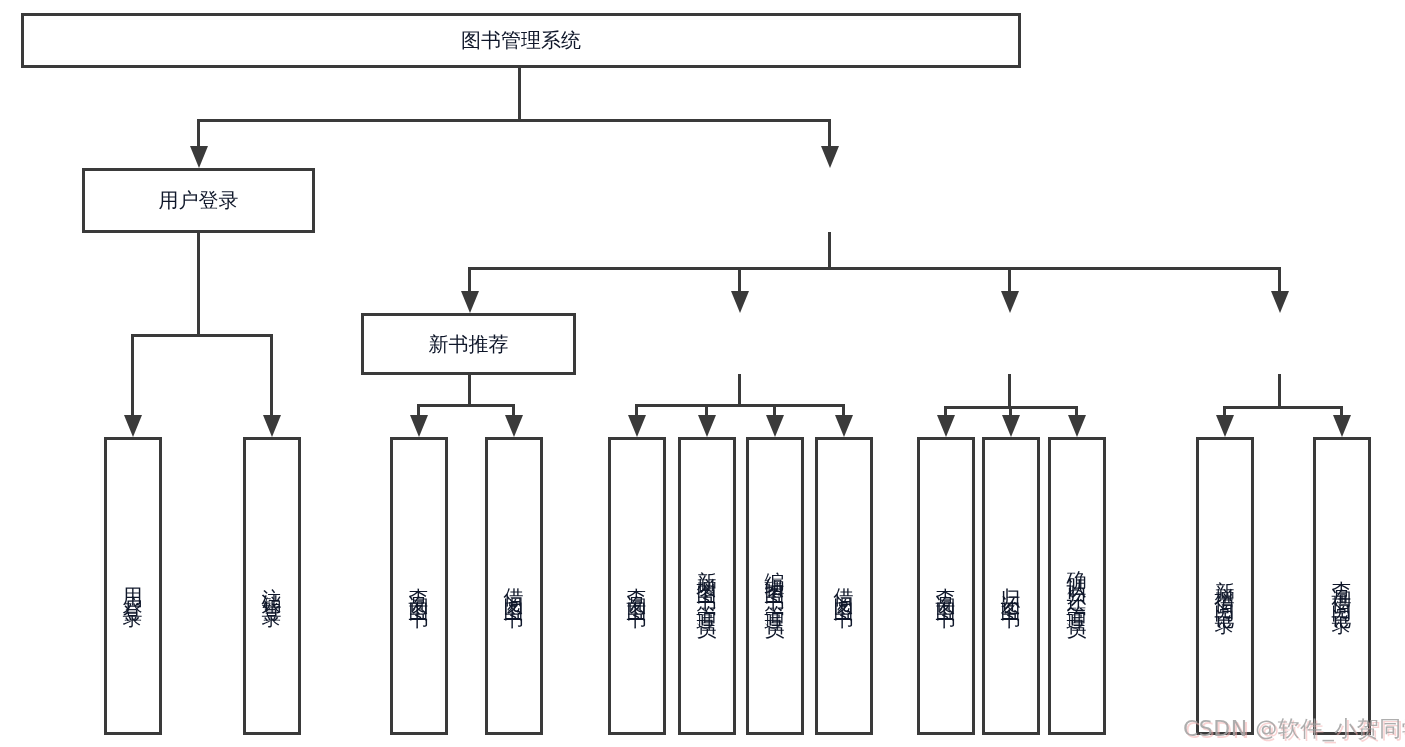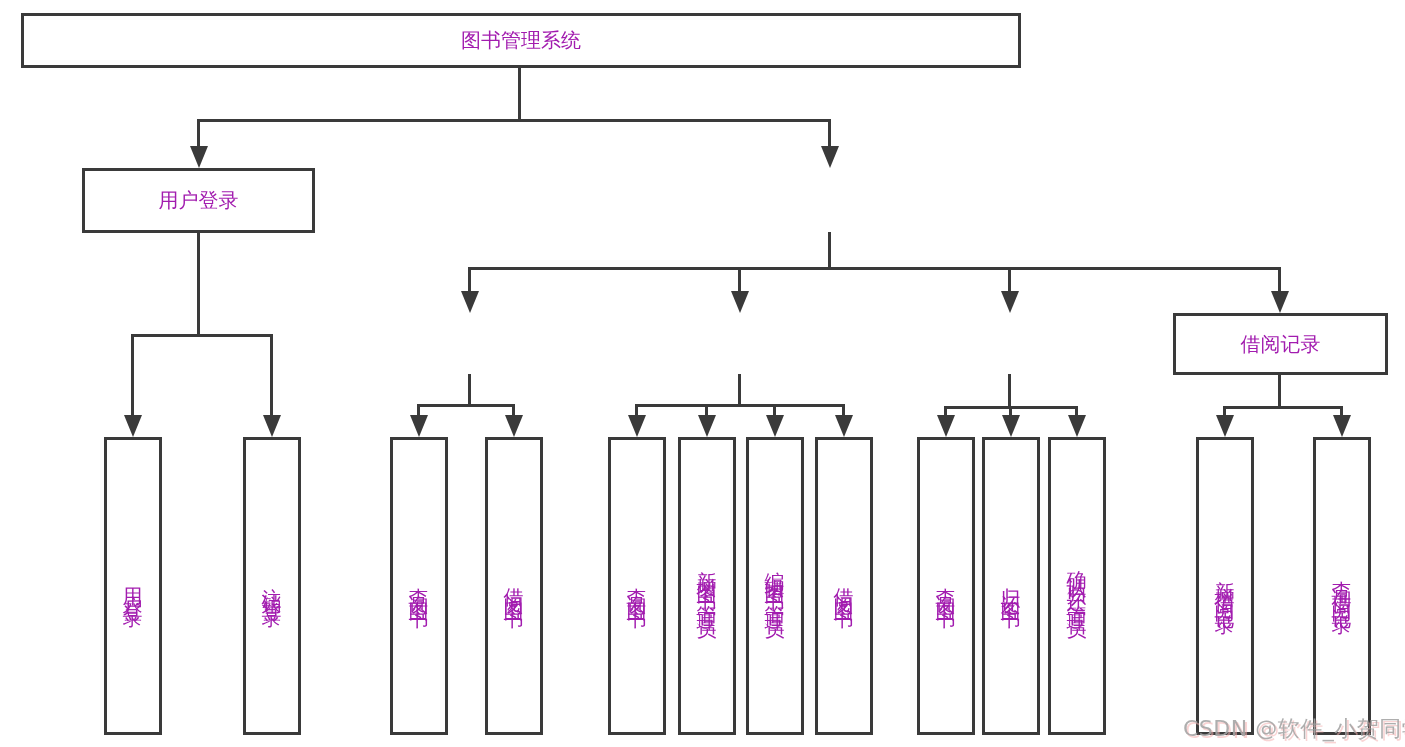--- a/index.html
+++ b/index.html
@@ -3,21 +3,21 @@
 <meta charset="utf-8">
 <style>
   html,body{margin:0;padding:0;background:#fff;}
   .canvas{
     position:relative;width:1405px;height:747px;background:#fff;overflow:hidden;
     font-family:"DejaVu Sans","Liberation Sans",sans-serif;color:#333;
   }
   
   .box{
     position:absolute;box-sizing:border-box;border:3px solid #3a3a3a;background:#fff;
-    display:flex;align-items:center;justify-content:center;font-size:20px;color:#a21caf;
+    display:flex;align-items:center;justify-content:center;font-size:20px;color:#0f172a;
     white-space:nowrap;
   }
   .leaf{top:437px;width:58px;height:298px;}
   .leaf .vtxt{
     writing-mode:vertical-rl;text-orientation:mixed;letter-spacing:7px;line-height:1;
     max-height:288px;
   }
   .l3{top:313px;width:215px;height:62px;}
   
   .vl{position:absolute;width:3px;background:#3a3a3a;}
@@ -38,22 +38,22 @@
 <div class="canvas">
 
   <div class="box" style="left:21px;top:13px;width:1000px;height:55px;">
     <span>图书管理系统</span>
   </div>
 
   <div class="box" style="left:82px;top:168px;width:233px;height:65px;">
     <span>用户登录</span>
   </div>
 
-  <div class="box l3" style="left:1173px;">
-    <span>借阅记录</span>
+  <div class="box l3" style="left:361px;">
+    <span>新书推荐</span>
   </div>
 
   <div class="box leaf" style="left:104px;">
     <span class="vtxt">用户登录</span>
   </div>
   <div class="box leaf" style="left:243px;">
     <span class="vtxt">注销登录</span>
   </div>
   <div class="box leaf" style="left:390px;">
     <span class="vtxt">查询图书</span>

